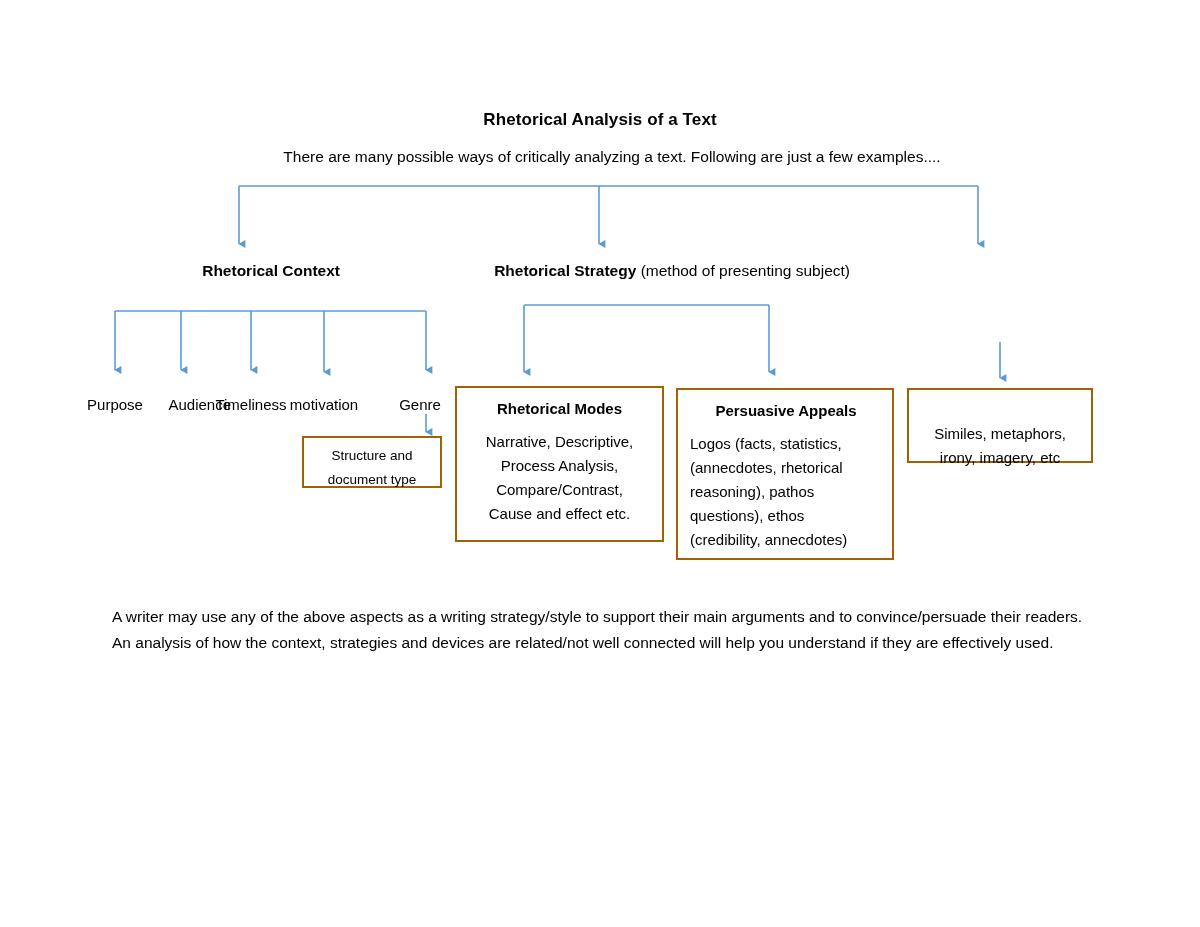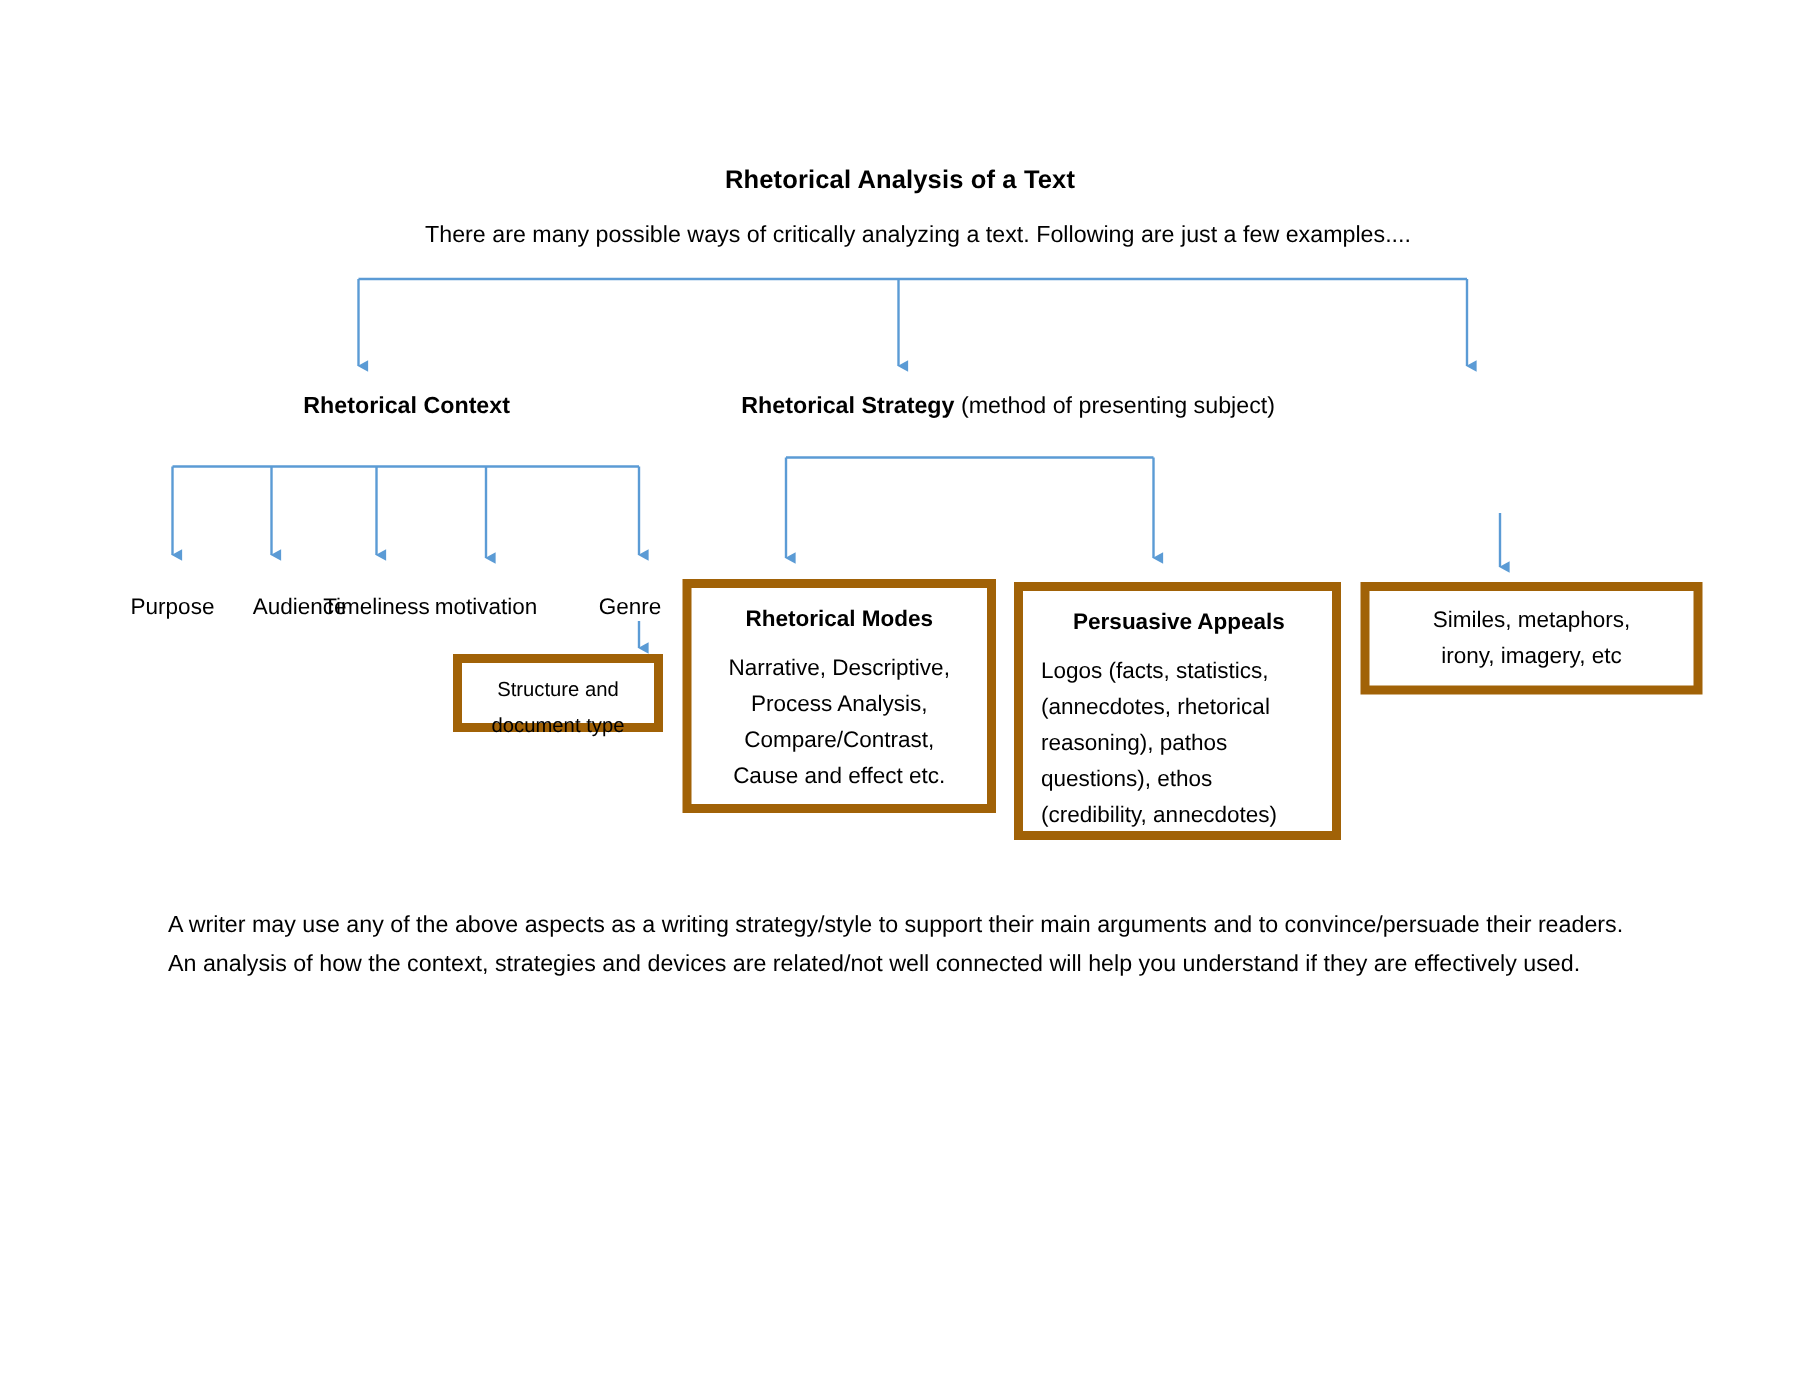--- a/index.html
+++ b/index.html
@@ -65,21 +65,21 @@
   .leaf-label {
     position: absolute;
     font-size: 15px;
     font-weight: normal;
     text-align: center;
     white-space: nowrap;
   }
 
   .box {
     position: absolute;
-    border: 6px solid #a16207;
+    border: 2px solid #a16207;
     background: #ffffff;
     box-sizing: border-box;
   }
 
   .box-title {
     font-size: 15px;
     font-weight: bold;
     text-align: center;
     line-height: 22px;
   }
@@ -187,21 +187,21 @@
     <div class="box-title">Persuasive Appeals</div>
     <div class="box-body left-body" style="margin-top:10px;">
       <div>Logos (facts, statistics,</div>
       <div>(annecdotes, rhetorical</div>
       <div>reasoning), pathos</div>
       <div>questions), ethos</div>
       <div>(credibility, annecdotes)</div>
     </div>
   </div>
 
-  <div class="box" style="left:907px; top:388px; width:228px; height:75px; padding:8px 8px 0 8px;">
+  <div class="box" style="left:907px; top:388px; width:186px; height:75px; padding:32px 8px 0 8px;">
     <div class="box-body center-body">
       <div>Similes, metaphors,</div>
       <div>irony, imagery, etc</div>
     </div>
   </div>
 
   <div class="footer-note">A writer may use any of the above aspects as a writing strategy/style to support their main arguments and to convince/persuade their readers. An analysis of how the context, strategies and devices are related/not well connected will help you understand if they are effectively used.</div>
 
 </div>
 

